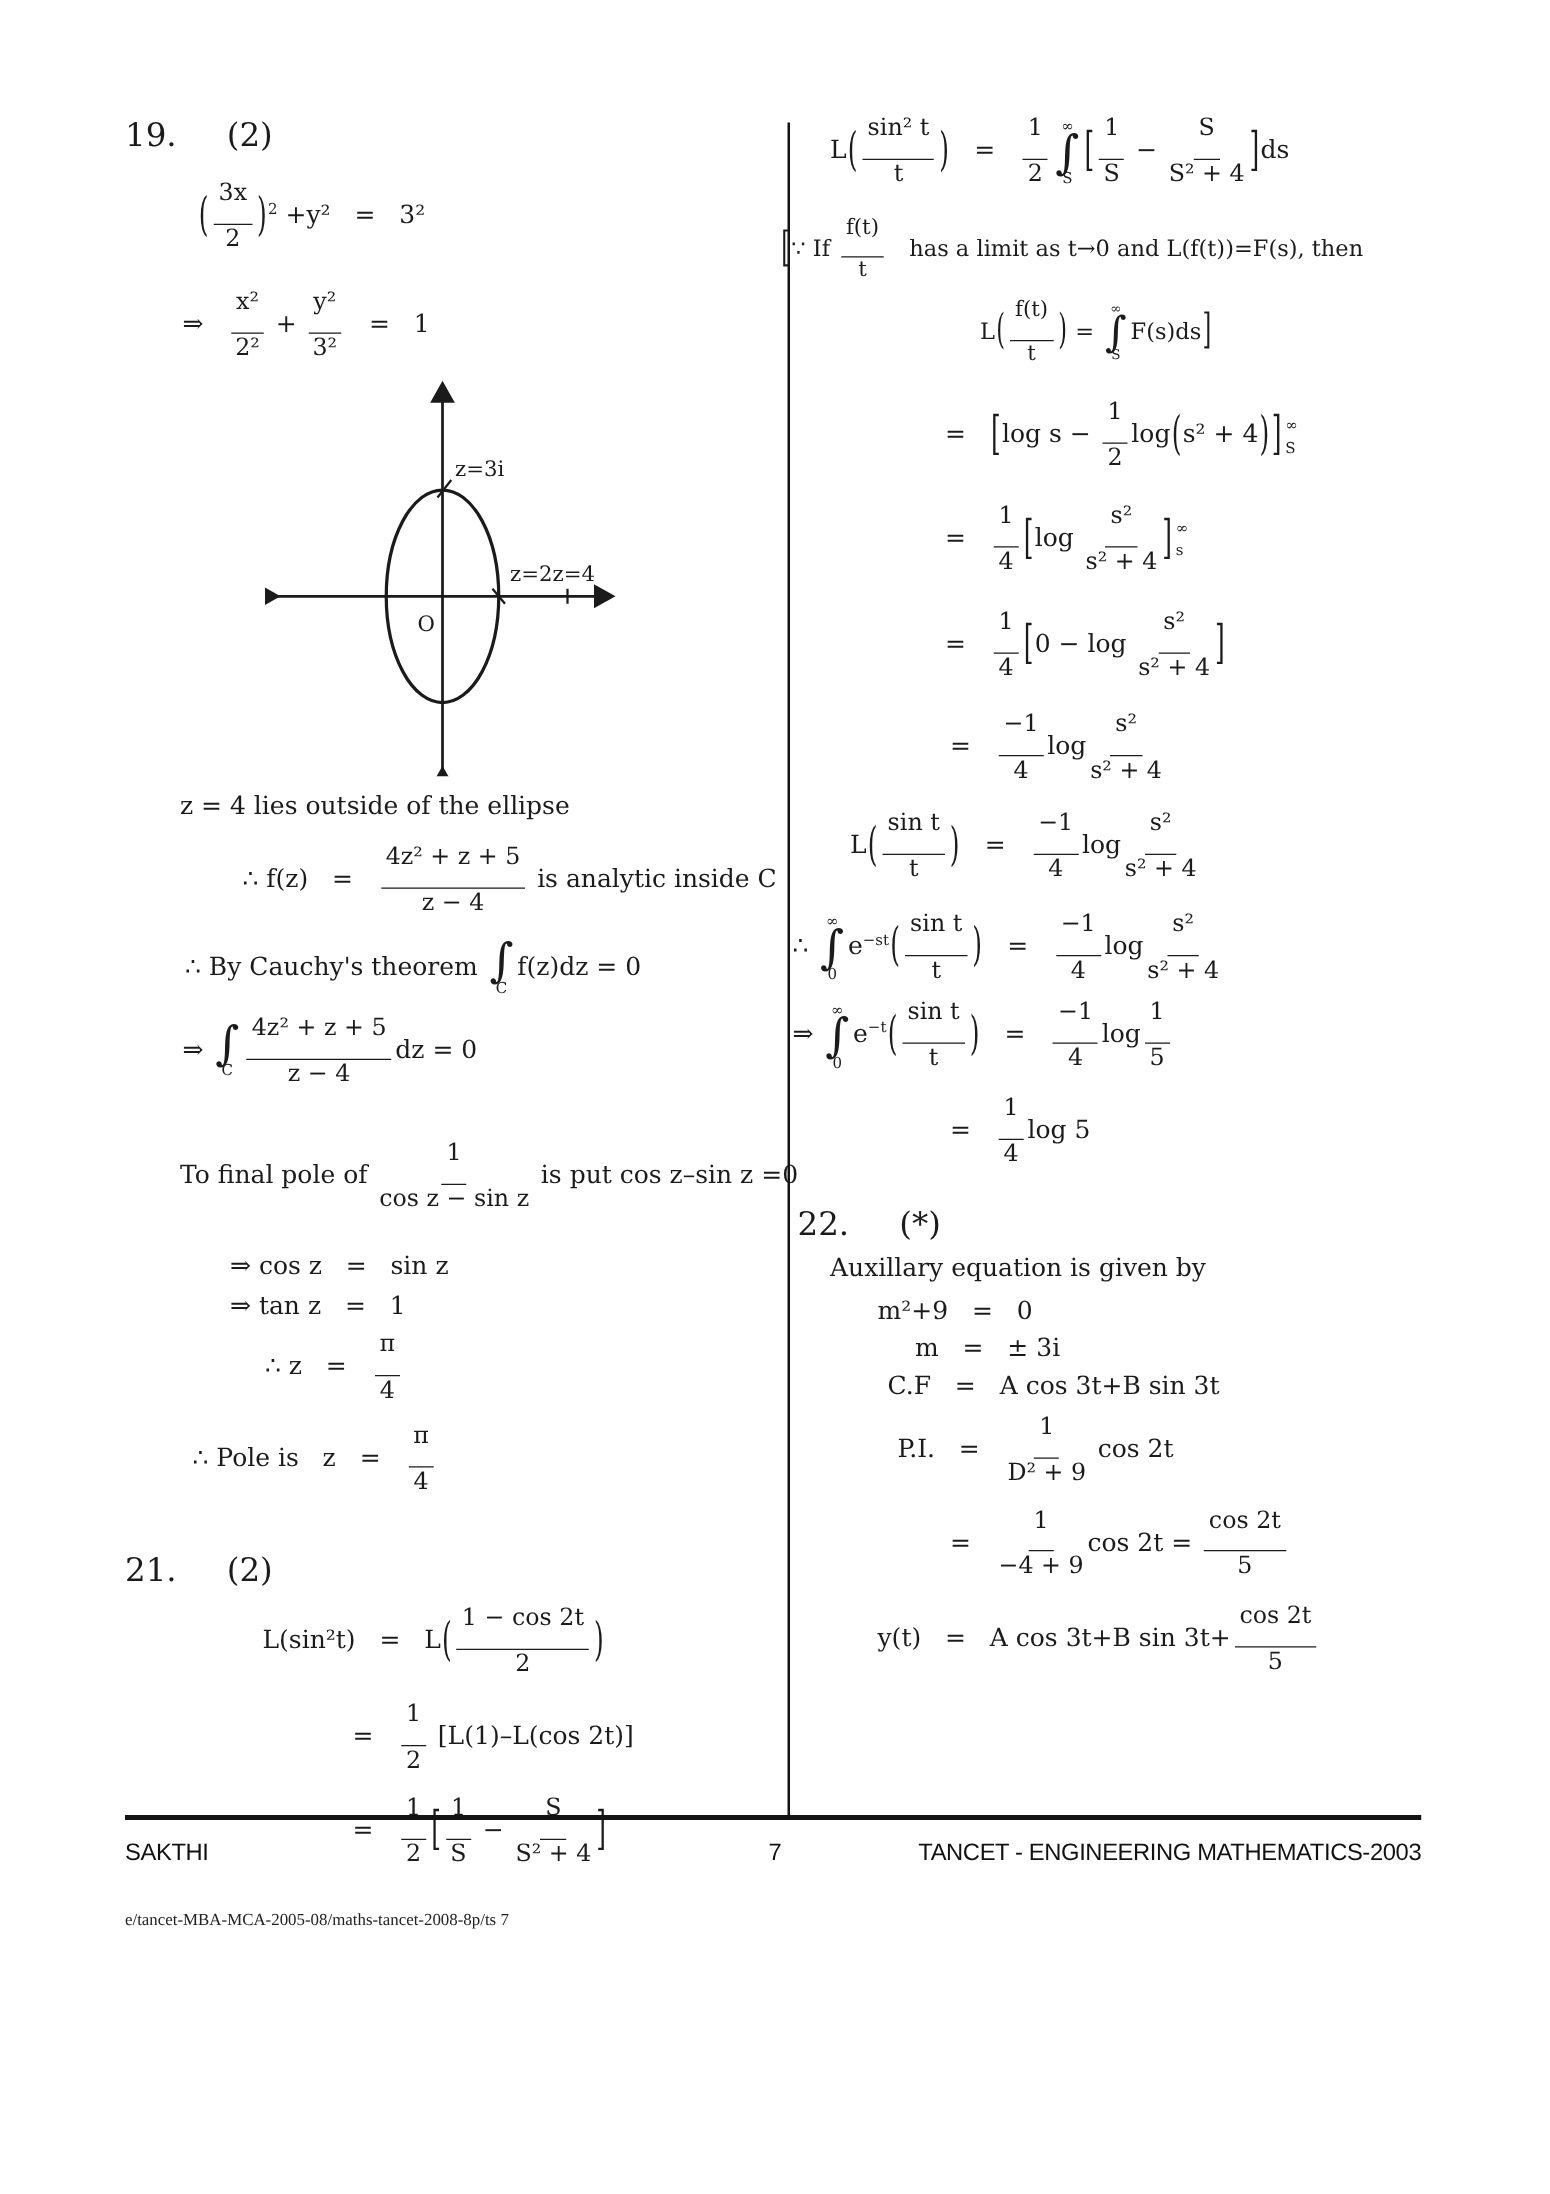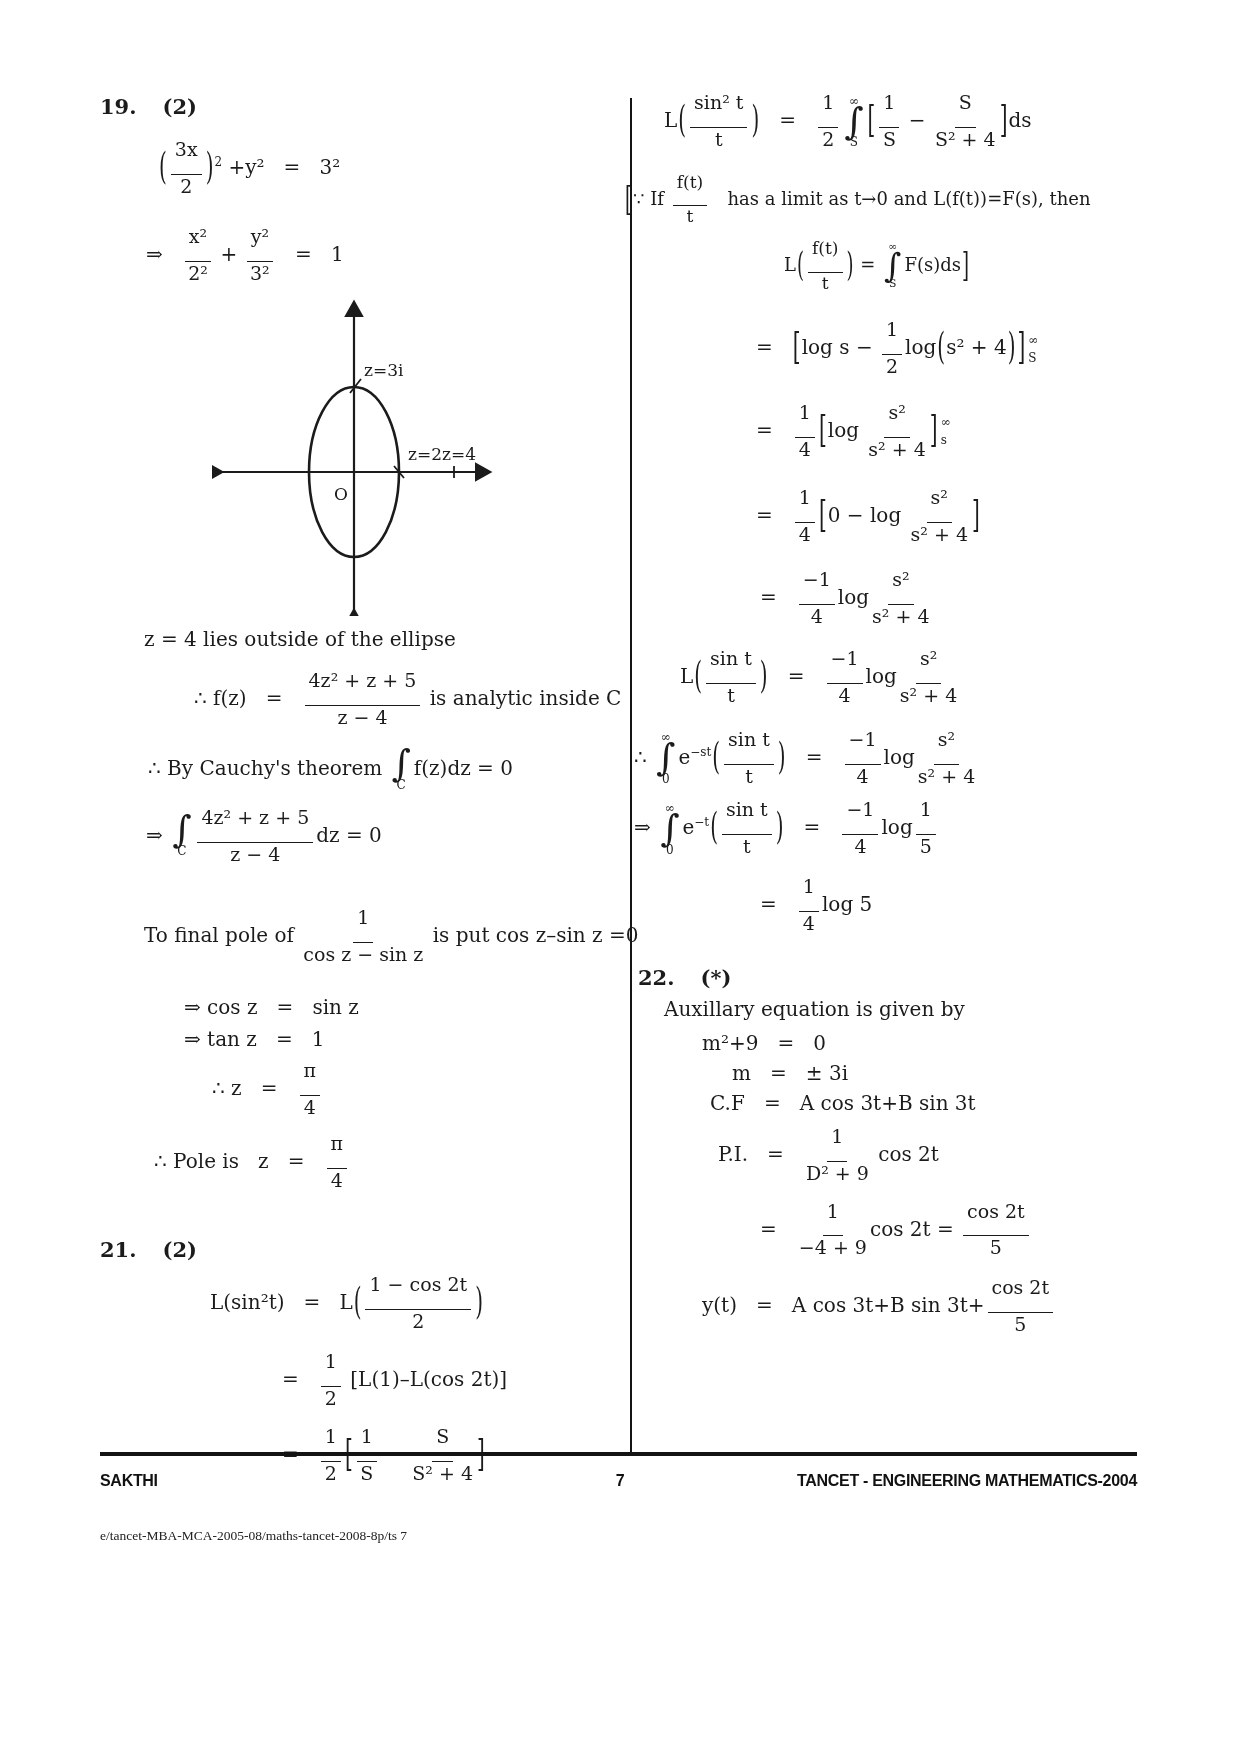--- a/index.html
+++ b/index.html
@@ -1,21 +1,21 @@
 <!DOCTYPE html>
 <html><head>
 <meta charset="utf-8">
 <style>
   html,body{margin:0;padding:0;background:#e8e8e8;}
   #page{position:relative;width:1240px;height:1755px;background:#ffffff;
         font-family:"DejaVu Serif", serif;color:#1b1b1b;overflow:hidden;}
   .col{position:absolute;}
   #leftcol{left:100px;top:88px;width:515px;}
   #rightcol{left:622px;top:92px;width:518px;}
-  .hd{font-weight:bold;font-size:21px;display:flex;gap:26px;white-space:nowrap;}
+  .hd{font-weight:normal;font-size:26px;display:flex;gap:40px;white-space:nowrap;}
   .line{font-size:20px;line-height:1.3;white-space:nowrap;display:block;}
   .sm{font-size:18px;}
   
   .fr{display:inline-flex;flex-direction:column;align-items:center;vertical-align:middle;
       text-align:center;margin:0 3px;font-size:0.95em;line-height:1.15;}
   .fr .n{border-bottom:1.6px solid #1b1b1b;padding:0 4px 13px;}
   .fr .d{padding-top:1px;}
   
   .in{display:inline-flex;flex-direction:column;align-items:center;vertical-align:middle;
       line-height:1;margin:0 3px;}
@@ -24,21 +24,21 @@
   
   .lm{display:inline-flex;flex-direction:column;justify-content:space-between;
       vertical-align:middle;height:2.5em;font-size:0.6em;margin-left:2px;line-height:1;}
   
   .bd{display:inline-block;transform:scaleY(1.85);transform-origin:50% 54%;padding:0 1px;}
   sup{font-size:0.6em;}
   
   #divider{position:absolute;left:630px;top:98px;width:2px;height:1356px;background:#141414;}
   #footrule{position:absolute;left:100px;top:1452px;width:1037px;height:4px;background:#141414;}
   .foot{position:absolute;top:1472px;font-family:"Liberation Sans", sans-serif;
-        font-weight:bold;font-size:16px;letter-spacing:-0.3px;color:#111;}
+        font-weight:normal;font-size:19px;letter-spacing:-0.3px;color:#111;}
   #foot-left{left:100px;}
   #foot-center{left:0;right:0;text-align:center;}
   #foot-right{right:103px;}
   #foot-path{position:absolute;left:100px;top:1528px;font-family:"Liberation Serif", serif;
         font-size:13.5px;color:#222;}
   svg text{font-family:"DejaVu Serif", serif;font-size:17px;fill:#1b1b1b;}
 </style>
 </head>
 <body>
 
@@ -266,16 +266,16 @@
         </span></div>
     <div class="line m" style="margin:0 0 0 80px">y(t)&nbsp;&nbsp;&nbsp;=&nbsp;&nbsp;&nbsp;A cos 3t+B sin 3t+<span class="fr">
           <span class="n">cos 2t</span>
           <span class="d">5</span>
         </span></div>
   </div>
 
   <div id="footrule"></div>
   <div id="foot-left" class="foot">SAKTHI</div>
   <div id="foot-center" class="foot">7</div>
-  <div id="foot-right" class="foot">TANCET - ENGINEERING  MATHEMATICS-2004</div>
+  <div id="foot-right" class="foot">TANCET - ENGINEERING  MATHEMATICS-2003</div>
   <div id="foot-path">e/tancet-MBA-MCA-2005-08/maths-tancet-2008-8p/ts  7</div>
 
 </div>
 
 </body></html>

